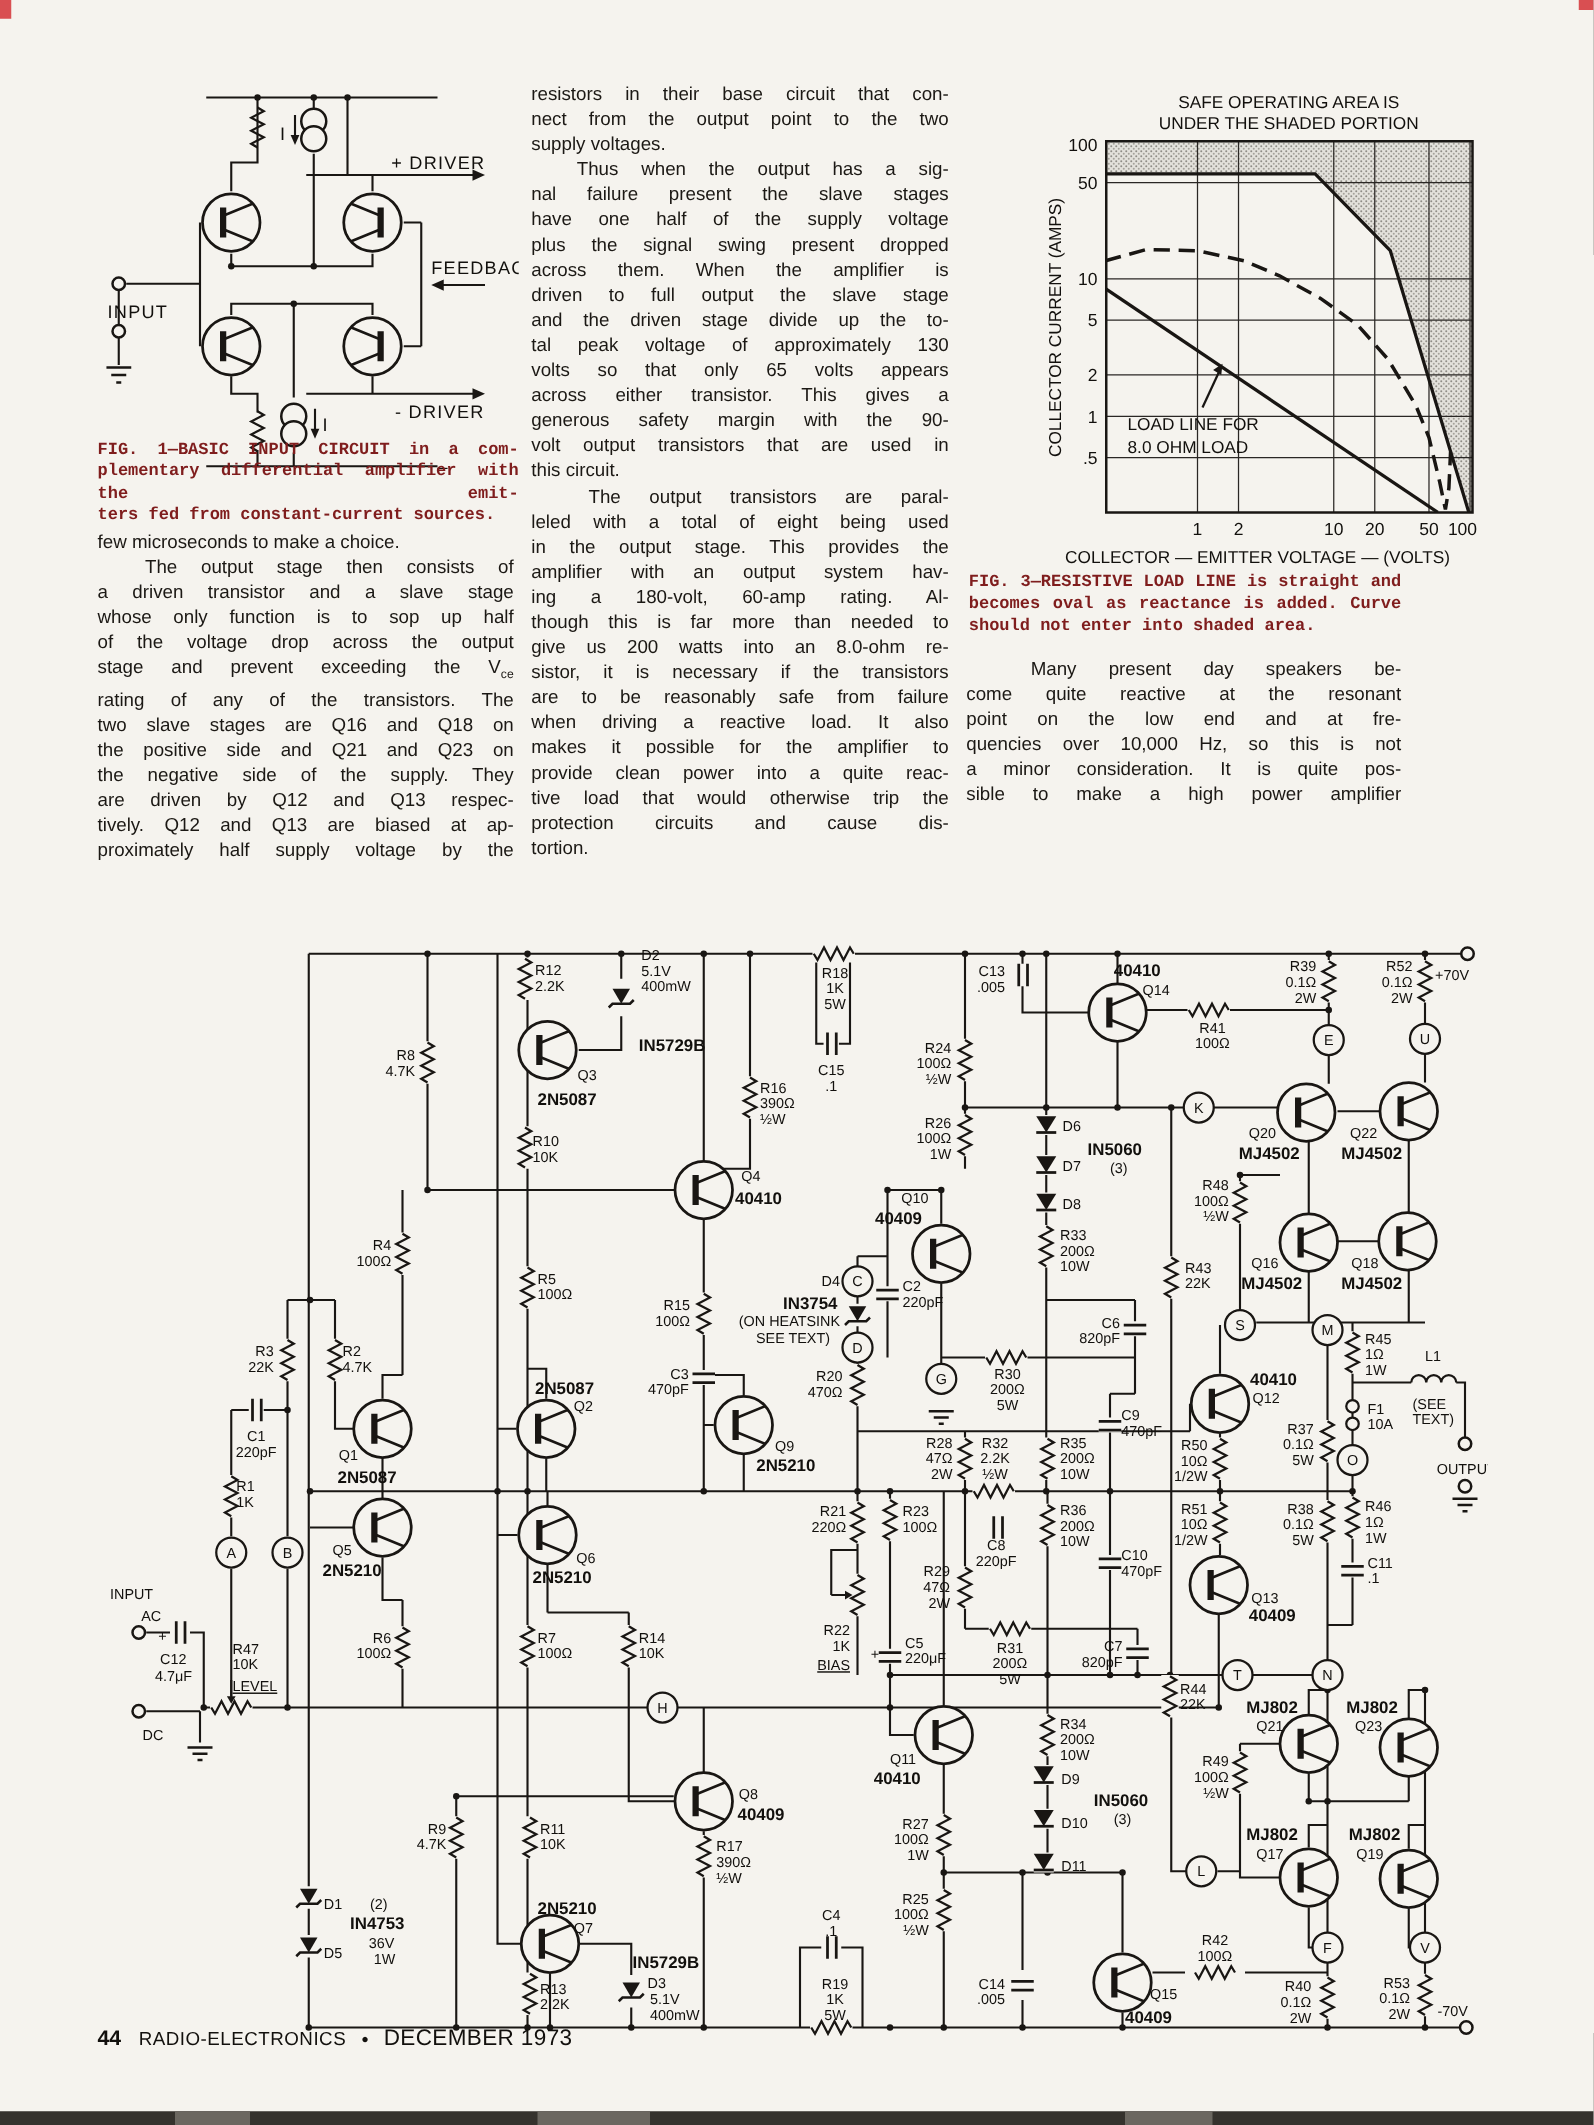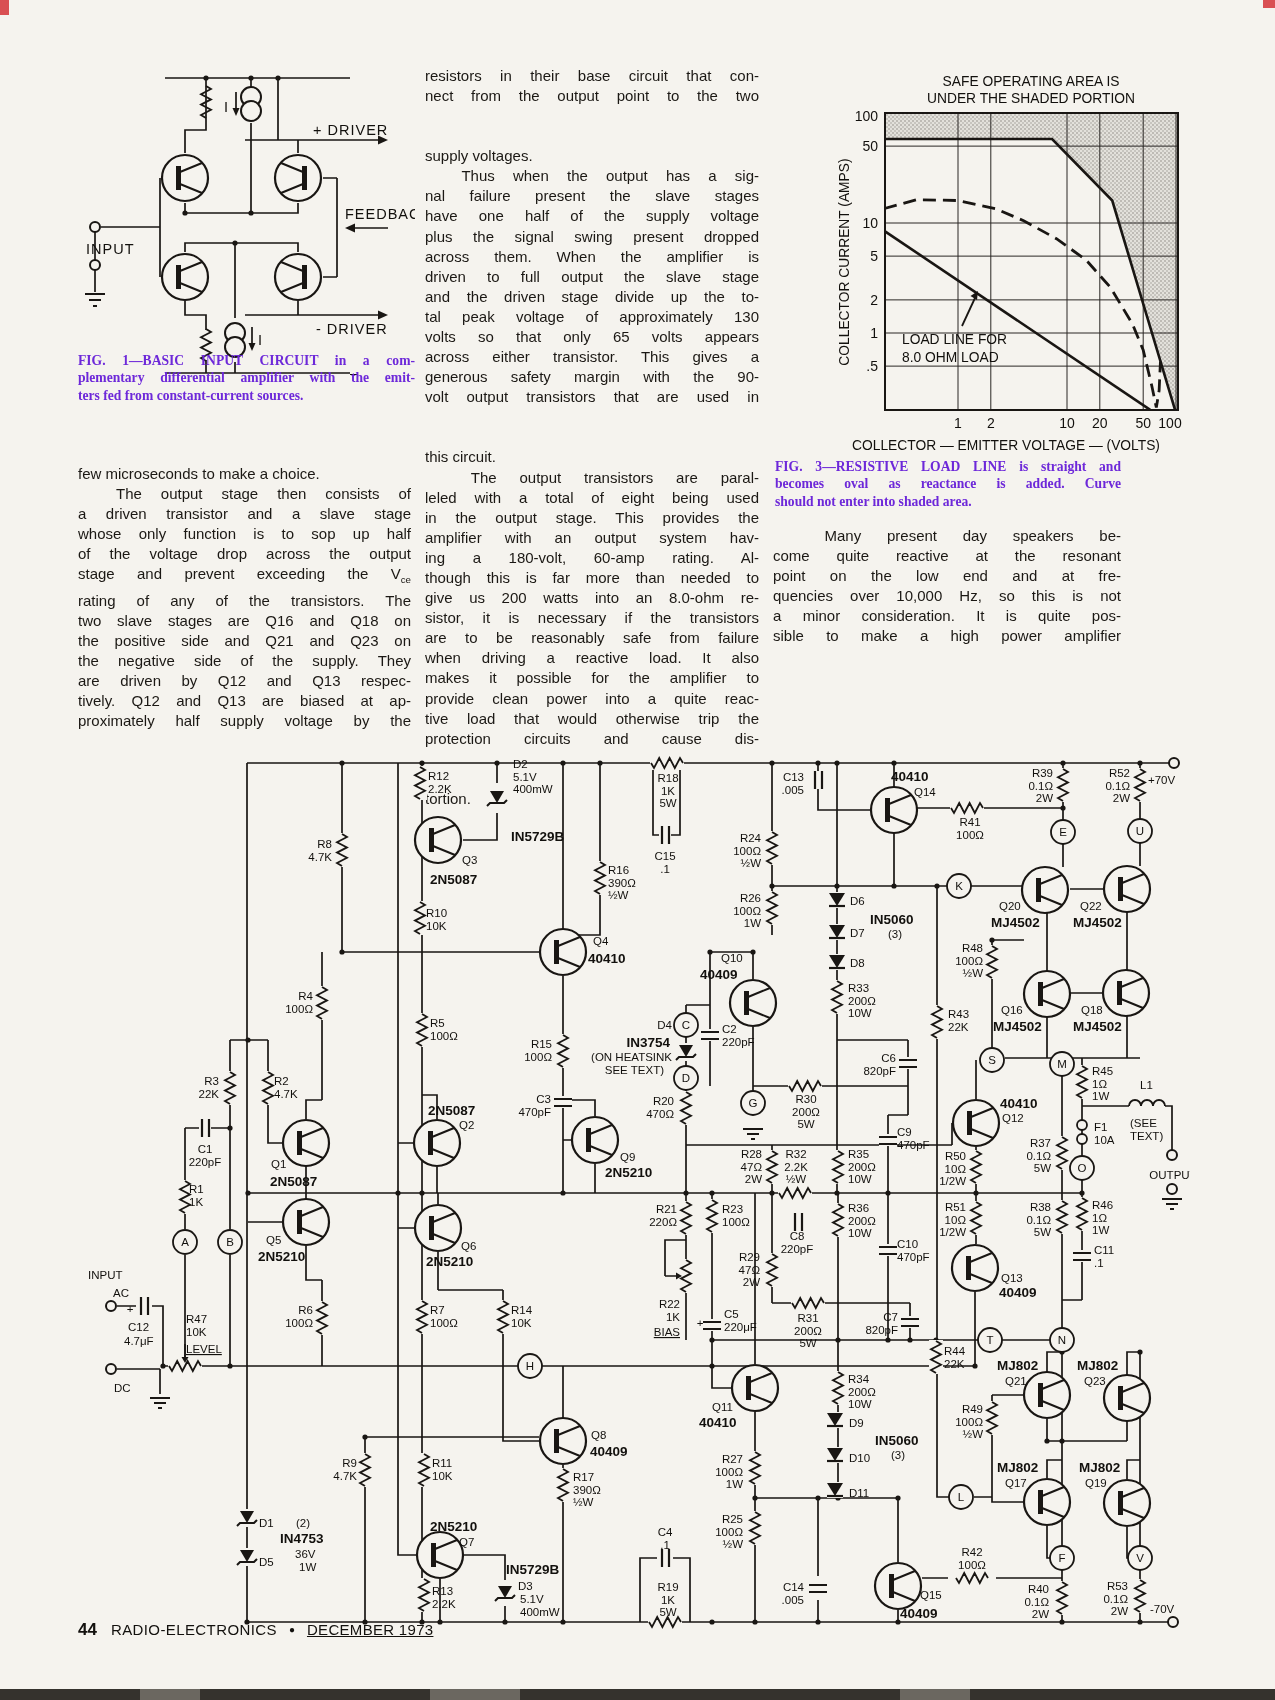--- a/index.html
+++ b/index.html
@@ -1,31 +1,31 @@
 <!DOCTYPE html>
 <html><head>
 <meta charset="utf-8">
 <style>
   html,body{margin:0;padding:0;background:#8a8782;}
   #page{position:relative;width:1275px;height:1700px;background:#f5f3ee;overflow:hidden;
         font-family:"Liberation Sans",sans-serif;color:#181512;}
   .abs{position:absolute;}
   .bodycol div.bl{font-family:Liberation Sans, sans-serif;font-size:15px;line-height:20.1px;
         text-align:justify;text-align-last:justify;white-space:pre-wrap;color:#1b1814;}
-  .bodycol div.bl.last{text-align-last:left;margin-top:40px;}
-  .cap div.cl{font-family:Liberation Serif, serif;font-weight:bold;font-size:13.6px;
-        line-height:17.3px;text-align:justify;text-align-last:justify;color:#6d28d9;}
+  .bodycol div.bl.last{text-align-last:left;}
+  .cap div.cl{font-family:Liberation Mono, monospace;font-weight:bold;font-size:13.6px;
+        line-height:17.3px;text-align:justify;text-align-last:justify;color:#7f1d1d;}
   .cap div.cl.last{text-align-last:left;}
   sub{font-size:.65em;}
   svg text{font-family:"Liberation Sans",sans-serif;fill:#12100d;}
   #footer{font-family:"Liberation Sans",sans-serif;color:#12100d;}
   #footer .pn{font-size:17px;font-weight:bold;}
   #footer .mag{font-size:15px;font-weight:normal;letter-spacing:.4px;margin-left:14px;}
   #footer .bul{font-size:10px;margin-left:12px;position:relative;top:-2px;}
-  #footer .dat{font-size:15px;margin-left:12px;letter-spacing:.3px;text-decoration:underline;}
+  #footer .dat{font-size:18px;margin-left:12px;letter-spacing:.3px;}
   .bleed{background:#d94f52;}
   #botbar{position:absolute;left:0;top:1689px;width:1275px;height:11px;background:#35322d;}
   #botbar .seg{position:absolute;top:0;height:11px;background:#6b6760;}
 </style>
 </head>
 <body>
 
 <div id="page">
 
   <div class="abs bleed" style="left:0;top:0;width:9px;height:15px"></div>

